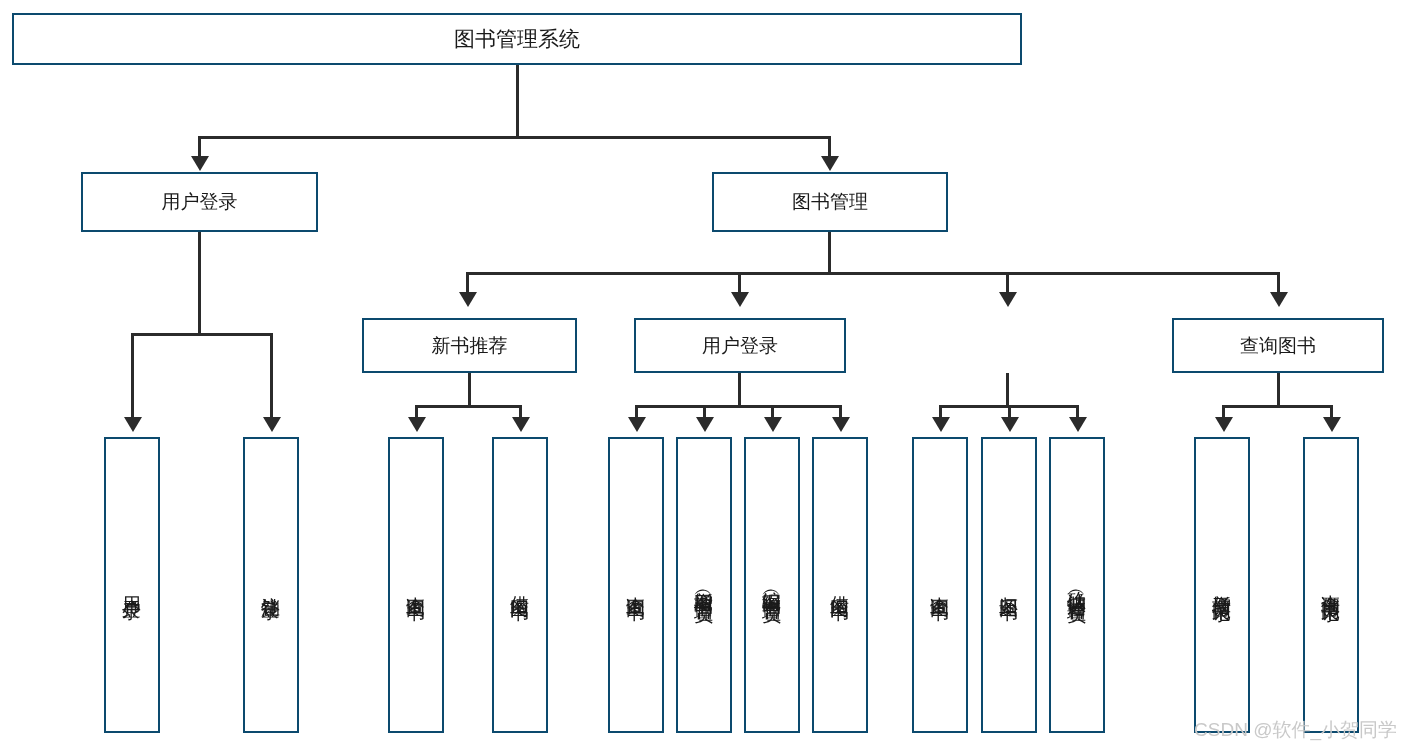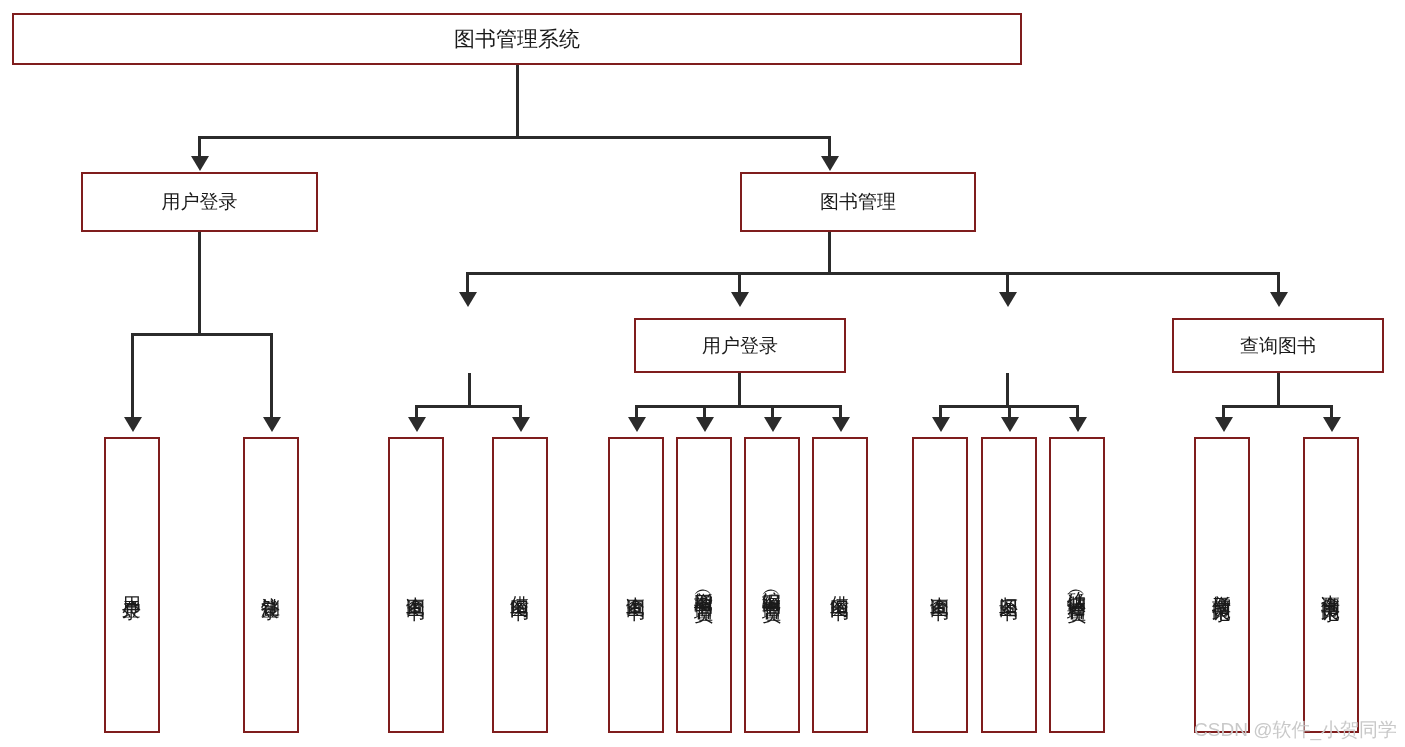--- a/index.html
+++ b/index.html
@@ -14,21 +14,21 @@
     position: relative;
     width: 1405px;
     height: 747px;
     background: #ffffff;
     overflow: hidden;
   }
   
   .box {
     position: absolute;
     box-sizing: border-box;
-    border: 2px solid #7f1d1d;
+    border: 2px solid #0c4a6e;
     background: #ffffff;
     display: flex;
     align-items: center;
     justify-content: center;
     color: #1a1a1a;
   }
   .box.root {
     font-size: 21px;
   }
   .box.lvl2 {
@@ -94,21 +94,21 @@
   <div class="hline" style="left:198px; top:136px; width:633px;"></div>
 
   <div class="vline" style="left:198px; top:136px; height:22px;"></div>
   <div class="arrow" style="left:191px; top:156px;"></div>
   <div class="vline" style="left:828px; top:136px; height:22px;"></div>
   <div class="arrow" style="left:821px; top:156px;"></div>
 
   <div class="box lvl2" style="left:81px; top:172px; width:237px; height:60px;">
     <span class="lbl">用户登录</span>
   </div>
-  <div class="box lvl2" style="left:712px; top:172px; width:236px; height:60px;margin-left:28px;">
+  <div class="box lvl2" style="left:712px; top:172px; width:236px; height:60px;">
     <span class="lbl">图书管理</span>
   </div>
 
   <div class="vline" style="left:198px; top:232px; height:103px;"></div>
   <div class="hline" style="left:131px; top:333px; width:142px;"></div>
   <div class="vline" style="left:131px; top:333px; height:86px;"></div>
   <div class="arrow" style="left:124px; top:417px;"></div>
   <div class="vline" style="left:270px; top:333px; height:86px;"></div>
   <div class="arrow" style="left:263px; top:417px;"></div>
 
@@ -116,20 +116,23 @@
   <div class="hline" style="left:466px; top:272px; width:813px;"></div>
   <div class="vline" style="left:466px; top:272px; height:22px;"></div>
   <div class="arrow" style="left:459px; top:292px;"></div>
   <div class="vline" style="left:738px; top:272px; height:22px;"></div>
   <div class="arrow" style="left:731px; top:292px;"></div>
   <div class="vline" style="left:1006px; top:272px; height:22px;"></div>
   <div class="arrow" style="left:999px; top:292px;"></div>
   <div class="vline" style="left:1277px; top:272px; height:22px;"></div>
   <div class="arrow" style="left:1270px; top:292px;"></div>
 
+  <div class="box lvl3" style="left:362px; top:318px; width:215px; height:55px;">
+    <span class="lbl">新书推荐</span>
+  </div>
   <div class="box lvl3" style="left:634px; top:318px; width:212px; height:55px;">
     <span class="lbl">用户登录</span>
   </div>
   <div class="box lvl3" style="left:1172px; top:318px; width:212px; height:55px;">
     <span class="lbl">查询图书</span>
   </div>
 
   <div class="vline" style="left:468px; top:373px; height:34px;"></div>
   <div class="hline" style="left:415px; top:405px; width:107px;"></div>
   <div class="vline" style="left:415px; top:405px; height:14px;"></div>

